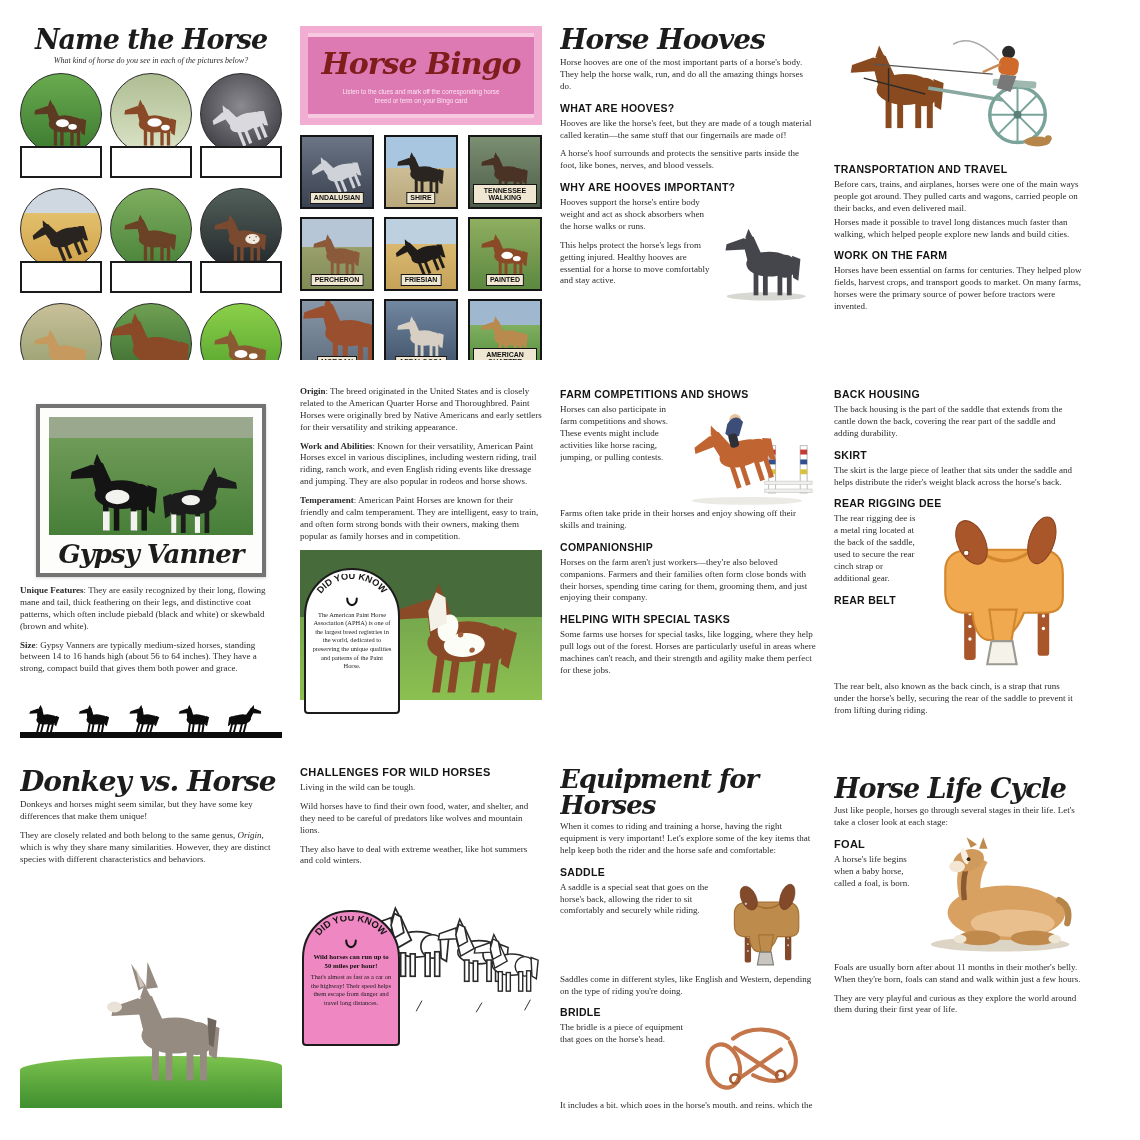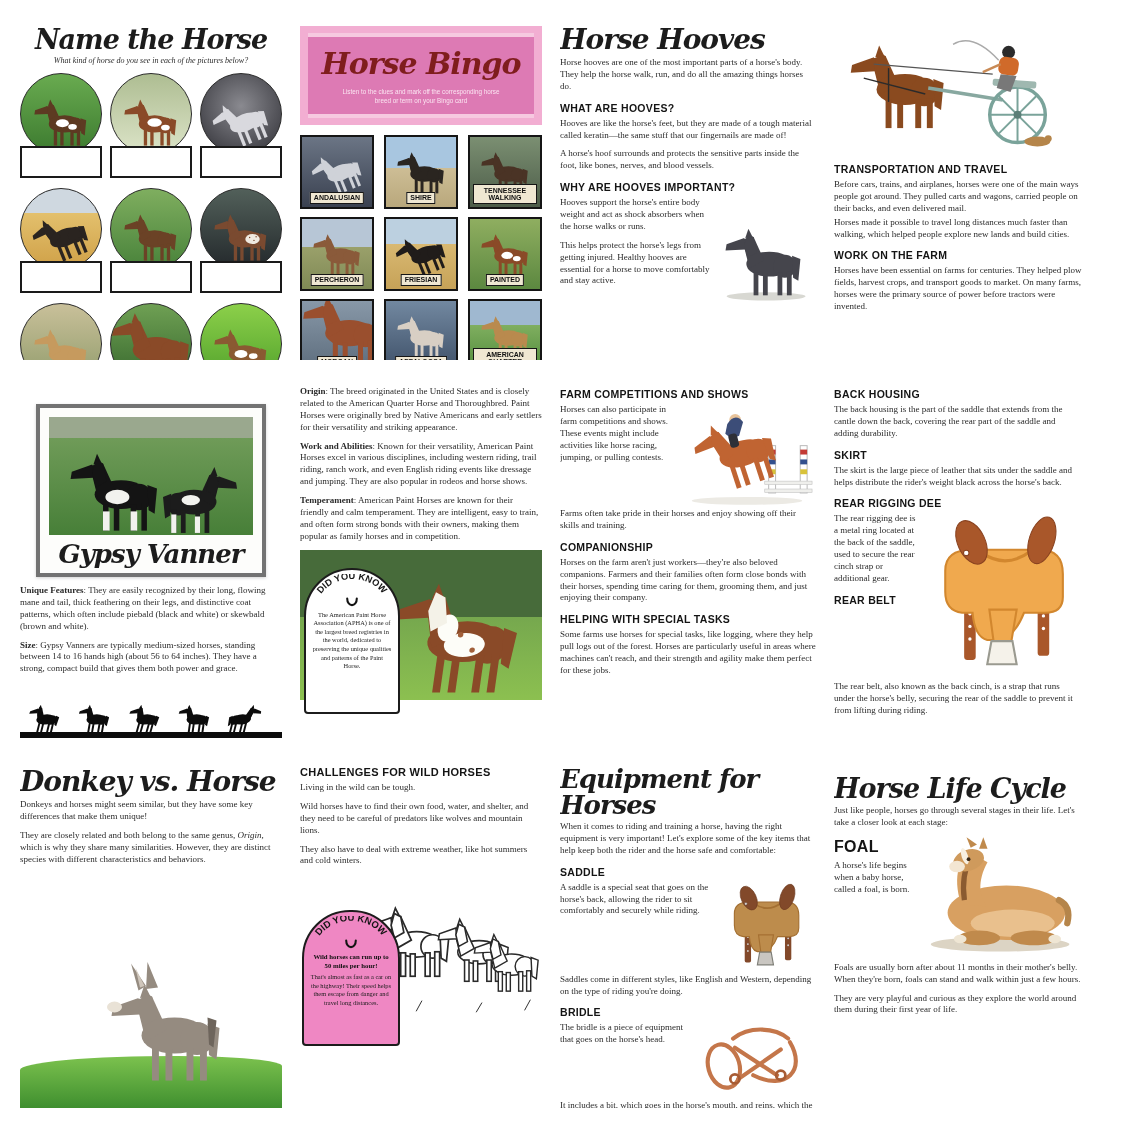--- a/index.html
+++ b/index.html
@@ -581,19 +581,19 @@
         <polygon points="54,8 50,-2 60,5" fill="#c08a4c"></polygon>
         <polygon points="62,9 66,-2 70,9" fill="#c08a4c"></polygon>
         <circle cx="52" cy="19" r="1.8" fill="#3a2a1a"></circle>
         <ellipse cx="62" cy="94" rx="20" ry="7" fill="#c08a4c"></ellipse>
         <ellipse cx="114" cy="94" rx="22" ry="7" fill="#c08a4c"></ellipse>
         <ellipse cx="44" cy="95" rx="6" ry="4" fill="#efe6d4"></ellipse>
         <ellipse cx="134" cy="95" rx="6" ry="4" fill="#efe6d4"></ellipse>
         <path d="M138,58 q12,6 8,22" fill="none" stroke="#b5854a" stroke-width="6" stroke-linecap="round"></path>
       </svg>
     </div>
-    <h2 class="hsec" style="font-size:16px">FOAL</h2>
+    <h2 class="hsec" style="font-size:11px">FOAL</h2>
     <p>A horse's life begins when a baby horse, called a foal, is born.</p>
     <p style="clear:both;padding-top:4px">Foals are usually born after about 11 months in their mother's belly. When they're born, foals can stand and walk within just a few hours.</p>
     <p>They are very playful and curious as they explore the world around them during their first year of life.</p>
   </section>
 
 </div>
 
 </body></html>

